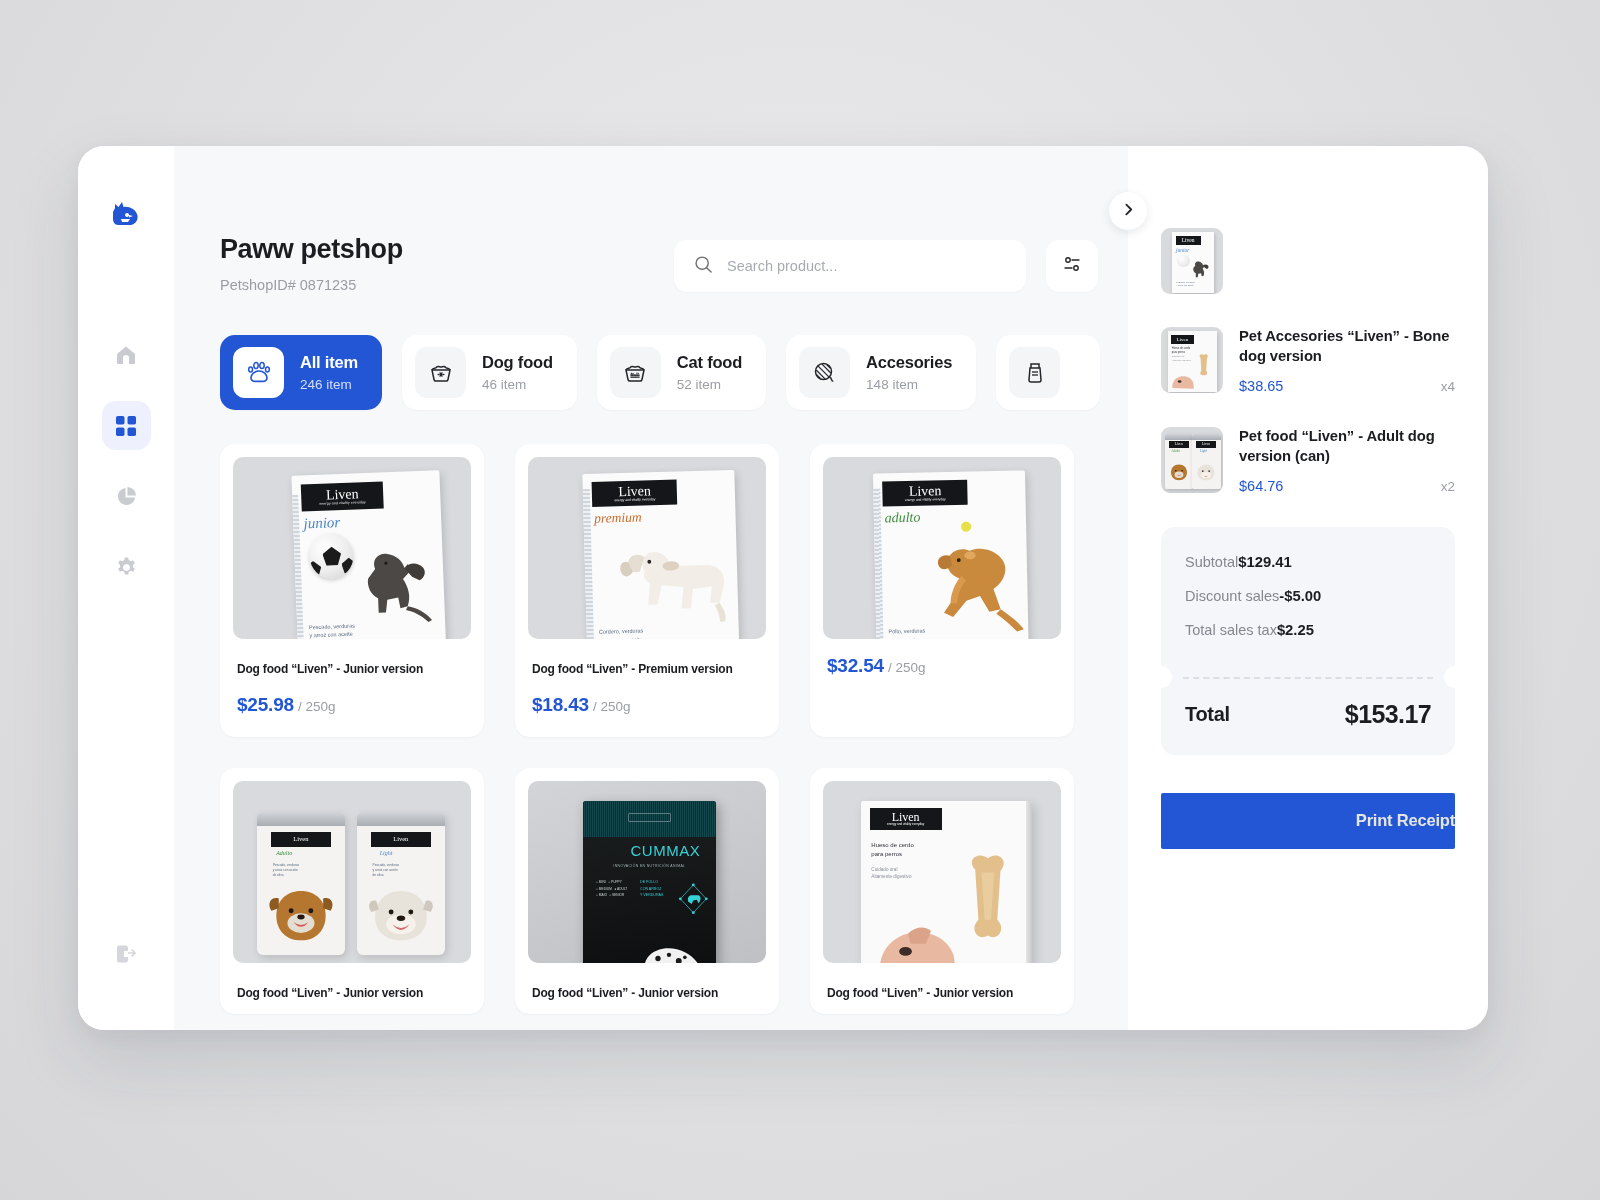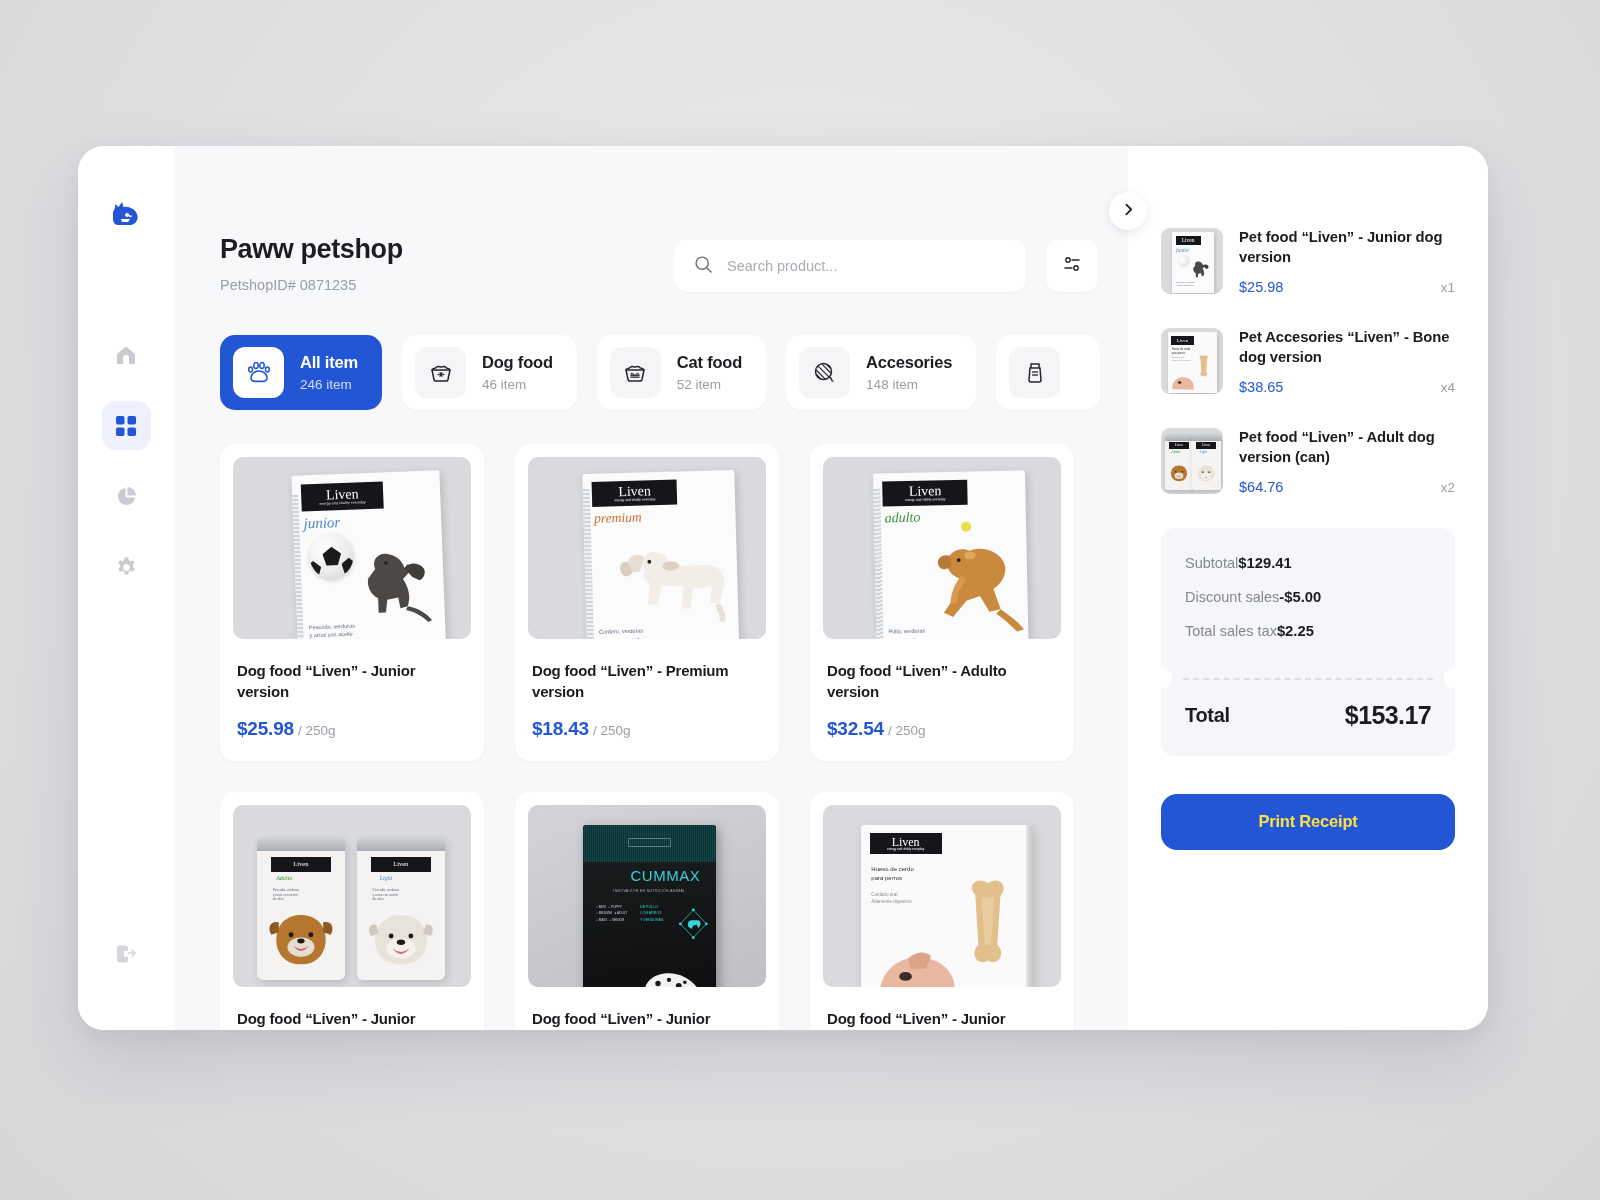--- a/index.html
+++ b/index.html
@@ -152,21 +152,21 @@
   }
   .card-img {
     width: 100%; height: 182px;
     border-radius: 10px;
     overflow: hidden;
     position: relative;
     background: #d9dade;
   }
   .card-title {
     margin-top: 22px;
-    font-size: 15px;
+    font-size: 12px;
     font-weight: bold;
     color: #1c1d21;
     line-height: 1.38;
     letter-spacing: -0.2px;
     padding: 0 4px;
   }
   .card-price { margin-top: 16px; padding: 0 4px 8px 4px; }
   .price-main { font-size: 19px; font-weight: bold; color: #2256d4; letter-spacing:-0.2px; }
   .price-unit { font-size: 13.5px; color: #9b9da5; margin-left: 4px; }
 
@@ -246,28 +246,29 @@
   .notch.right { right: -11px; }
   .total-row { display: flex; justify-content: space-between; align-items: center; }
   .total-label { font-size: 20px; font-weight: bold; color: #1c1d21; letter-spacing: -0.3px; }
   .total-val { font-size: 25px; font-weight: bold; color: #1c1d21; letter-spacing: -0.6px; }
 
   .print-btn {
     margin-top: 38px;
     width: 100%;
     height: 56px;
     background: #2256d4;
-    color: #fde047;
+    color: #e5e5e5;
     border: none;
-    border-radius: 16px;
+    border-radius: 2px;
     font-family: "Liberation Sans", sans-serif;
     font-size: 16.5px;
     font-weight: bold;
     letter-spacing: -0.2px;
     cursor: pointer;
+    text-align: right;
   }
 
   
   .pkg {
     position: absolute;
     background: #fbfbfb;
     box-shadow: 2px 3px 9px rgba(0,0,0,0.16);
   }
   .pkg-brand {
     position: absolute;
@@ -513,21 +514,20 @@
                 <path d="M80 70 C88 76 96 82 100 88 L94 90 C88 84 82 78 76 74 Z" fill="#c98a3e"></path>
                 <path d="M46 40 C40 46 36 56 36 64 L42 64 C42 56 46 48 50 44 Z" fill="#d99a4e"></path>
                 <circle cx="44" cy="26" r="1.7" fill="#2a1f12"></circle>
                 <ellipse cx="54" cy="22" rx="5" ry="3.4" fill="#e0a85c"></ellipse>
               </svg>
             </div>
             <div class="pkg-desc" style="left:8%;top:80%;width:54%;">Pollo, verduras<br>y arroz con<br>aceite de oliva</div>
             <div style="position:absolute;left:0;top:8%;width:4.5%;height:86%;background:repeating-linear-gradient(180deg,#cfd5dc 0 2px,#eef1f4 2px 4px);"></div>
           </div>
         </div>
-        <div class="card-title">Dog food “Liven” - Adulto version</div>
         <div class="card-price">
           <span class="price-main">$32.54</span><span class="price-unit">/ 250g</span>
         </div>
       </div>
 
       <div class="card">
         <div class="card-img">
           <div style="position:absolute;left:10%;top:18%;width:37%;height:78%;background:#f4f3f1;border-radius:4px 4px 6px 6px;box-shadow:2px 3px 8px rgba(0,0,0,.14);overflow:hidden;">
             <div style="position:absolute;left:0;top:0;width:100%;height:9%;background:linear-gradient(180deg,#cfd2d6,#a9adb3);"></div>
             <div class="pkg-brand" style="left:16%;top:13%;width:68%;height:11%;font-size:6.5px;">Liven</div>
@@ -657,27 +657,20 @@
             <div style="position:absolute;left:12%;top:38%;width:30%;height:20%;border-radius:50%;background:radial-gradient(circle at 35% 33%,#fff,#ddd);"></div>
             <div style="position:absolute;left:36%;top:37%;width:58%;height:50%;">
               <svg viewBox="0 0 100 90" width="100%" height="100%">
                   <path d="M34 30 C30 20 38 12 48 14 C58 16 64 22 66 30 L70 26 L72 34 L64 42 C70 52 72 62 68 72 L60 74 L58 62 L46 64 L44 78 L36 78 L36 62 C28 58 24 48 26 40 Z" fill="#4b4845"></path>
                   <path d="M66 30 C72 24 80 24 86 30 C90 34 88 42 82 44 L74 40 Z" fill="#3f3c39"></path>
                 </svg>
             </div>
             <div class="pkg-desc" style="left:10%;top:80%;width:60%;font-size:2.2px;">Pescado, verduras<br>y arroz con aceite</div>
           </div>
         </div>
-        <div class="oi-body">
-          <div class="oi-name">Pet food “Liven” - Junior dog version</div>
-          <div class="oi-row">
-            <span class="oi-price">$25.98</span>
-            <span class="oi-qty">x1</span>
-          </div>
-        </div>
       </div>
 
       <div class="order-item">
         <div class="oi-thumb">
           <div style="position:absolute;left:12%;top:6%;width:78%;height:92%;background:#fafafa;box-shadow:1px 2px 4px rgba(0,0,0,.16);overflow:hidden;">
             <div class="pkg-brand" style="left:6%;top:6%;width:46%;height:15%;font-size:5px;">Liven</div>
             <div class="pkg-desc" style="left:7%;top:26%;width:46%;font-size:2.6px;color:#30323a;">Hueso de cerdo<br>para perros</div>
             <div class="pkg-desc" style="left:7%;top:40%;width:46%;font-size:2.2px;color:#8b8f99;">Cuidado oral<br>Altamente digestivo</div>
             <div style="position:absolute;left:5%;top:54%;width:52%;height:46%;">
               <svg viewBox="0 0 70 60" width="100%" height="100%">

